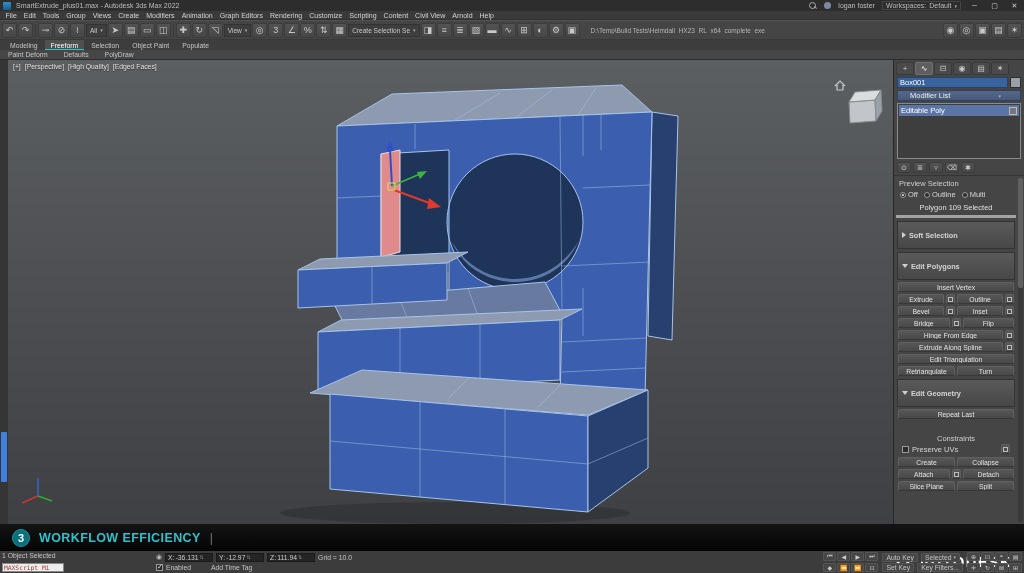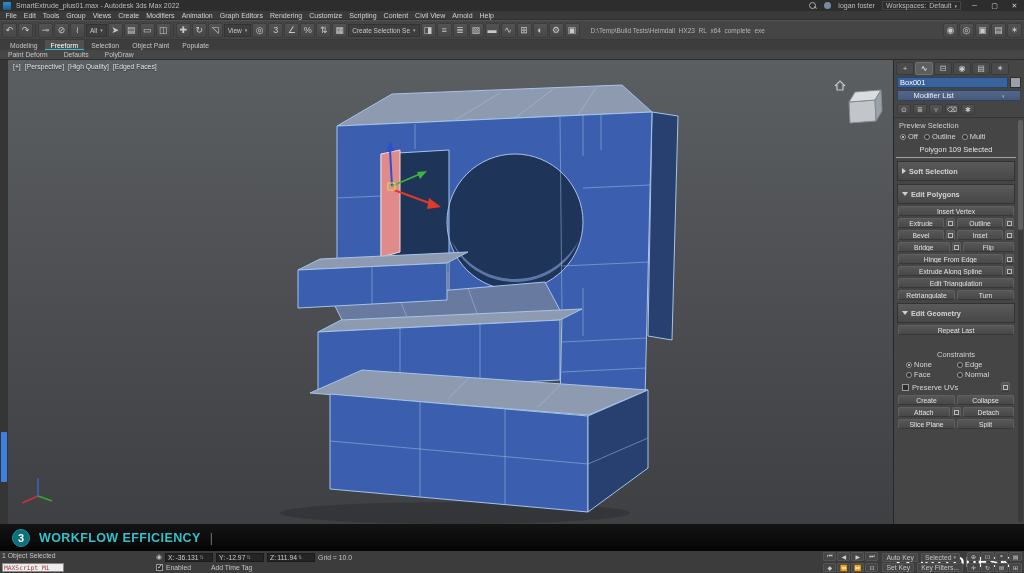--- a/index.html
+++ b/index.html
@@ -83,39 +83,39 @@
          display:flex; flex-direction:column; flex:none; }
   .cmd-tabs { display:flex; gap:1px; padding:2px 2px 1px; }
   .ctab { width:18px; height:13px; display:flex; align-items:center; justify-content:center; font-size:8px;
           color:#c9c9c9; border:1px solid #3a3a3a; background:#4a4a4a; border-radius:2px; }
   .ctab.active { background:#5e5e5e; color:#fff; border-color:#707070; }
   .name-row { display:flex; gap:2px; padding:1px 3px; align-items:center; }
   .name-field { flex:1; height:11px; background:#39639c; border:1px solid #24456f; color:#fff;
                 display:flex; align-items:center; padding:0 2px; }
   .color-swatch { width:11px; height:11px; background:#9aa0a8; border:1px solid #2e2e2e; flex:none; }
   .modlist { margin:1px 3px; height:11px; background:linear-gradient(#56688a,#46597c); border:1px solid #30405e;
-             color:#eee; display:flex; align-items:center; justify-content:center; padding:0 3px;gap:48px; }
+             color:#eee; display:flex; align-items:center; justify-content:flex-start; padding:0 12px;gap:48px; }
   .stack { margin:1px 3px; height:56px; background:#3e3e3e; border:1px solid #8a8a8a; padding:1px; }
   .stack-row { height:11px; display:flex; align-items:center; gap:3px; padding:0 2px; color:#fff; }
   .stack-row.active { background:#5b76a6; }
   .stack-icon { margin-left:auto; width:8px; height:8px; border:1px solid #bbb; background:#777; }
   .stack-tools { display:flex; gap:2px; padding:2px 3px 2px; border-bottom:1px solid #353535; }
   .stool { width:14px; height:11px; border:1px solid #3c3c3c; background:linear-gradient(#535353,#464646);
            border-radius:2px; display:flex; align-items:center; justify-content:center; font-size:7px; color:#c9c9c9; }
   .rollout-area { flex:1; padding:2px 8px 0 2px; position:relative; overflow:hidden; }
   .scrollbar { position:absolute; right:1px; top:2px; bottom:2px; width:5px; background:#3a3a3a; border-radius:2px; }
   .scroll-thumb { position:absolute; top:0; left:0; right:0; height:110px; background:#606060; border-radius:2px; }
   .sect-title { padding:1px 3px; color:#cfcfcf; }
   .radio-row { display:flex; gap:6px; padding:1px 4px 2px; }
   .radio-item { display:flex; align-items:center; gap:2px; }
   .radio { width:6px; height:6px; border-radius:50%; border:1px solid #9a9a9a; background:#2c2c2c; position:relative; flex:none; }
   .radio-item.active .radio::after { content:""; position:absolute; inset:1px; border-radius:50%; background:#e8e8e8; }
-  .sel-status { text-align:center; color:#e0e0e0; padding:2px 0 3px; border-bottom:1px solid #a3a3a3; margin-bottom:2px; }
+  .sel-status { text-align:center; color:#e0e0e0; padding:2px 0 3px; border-bottom:3px solid #a3a3a3; margin-bottom:2px; }
   .rollout { display:flex; align-items:center; gap:3px; background:linear-gradient(#5a5a5a,#474747);
-             border:1px solid #333; height:20px; margin:3px 1px 2px; padding:0 4px; font-weight:bold; font-size:7.3px; }
+             border:1px solid #333; height:28px; margin:3px 1px 2px; padding:0 4px; font-weight:bold; font-size:7.3px; }
   .arrow { width:0; height:0; border-left:3px solid transparent; border-right:3px solid transparent;
            border-top:4px solid #d0d0d0; flex:none; }
   .rollout.closed .arrow { border:0; border-top:3px solid transparent; border-bottom:3px solid transparent;
                            border-left:4px solid #d0d0d0; }
   .prow { display:flex; gap:2px; margin:2px 2px; align-items:center; }
   .btn { flex:1; height:10px; background:linear-gradient(#575757,#484848); border:1px solid #606060;
          border-bottom-color:#383838; border-radius:2px; display:flex; align-items:center; justify-content:center;
          font-size:6.8px; color:#e2e2e2; white-space:nowrap; overflow:hidden; }
   .sbox { flex:none; width:9px; height:10px; background:linear-gradient(#575757,#484848); border:1px solid #606060;
           border-bottom-color:#383838; border-radius:2px; display:flex; align-items:center; justify-content:center; }
@@ -443,20 +443,26 @@
           </span>
         </div>
       <div class="name-row">
         <span class="name-field">Box001</span>
         <span class="color-swatch"></span>
       </div>
       <div class="modlist">
         <span>Modifier List</span>
         <span class="caret">▾</span>
       </div>
+      <div class="stack">
+          <div class="stack-row active">
+          <span>Editable Poly</span>
+          <span class="stack-icon"></span>
+        </div>
+        </div>
       <div class="stack-tools">
           <span class="stool">
             <span>⊙</span>
           </span>
           <span class="stool">
             <span>≣</span>
           </span>
           <span class="stool">
             <span>▿</span>
           </span>
@@ -532,38 +538,20 @@
         </div>
 
         <div class="rollout">
           <span class="arrow"></span>
           <span>Edit Geometry</span>
         </div>
         <div class="prow">
           <span class="btn">Repeat Last</span>
         </div>
         <div class="cons-label">Constraints</div>
-        <div class="cons-grid">
-            <span class="radio-item active">
-            <span class="radio"></span>
-            <span>None</span>
-          </span>
-            <span class="radio-item">
-            <span class="radio"></span>
-            <span>Edge</span>
-          </span>
-            <span class="radio-item">
-            <span class="radio"></span>
-            <span>Face</span>
-          </span>
-            <span class="radio-item">
-            <span class="radio"></span>
-            <span>Normal</span>
-          </span>
-          </div>
         <div class="chk-row">
           <span class="chk"></span>
           <span>Preserve UVs</span>
           <span class="sbox" style="margin-left:auto"></span>
         </div>
         <div class="prow">
           <span class="btn">Create</span>
           <span class="btn">Collapse</span>
         </div>
         <div class="prow">

